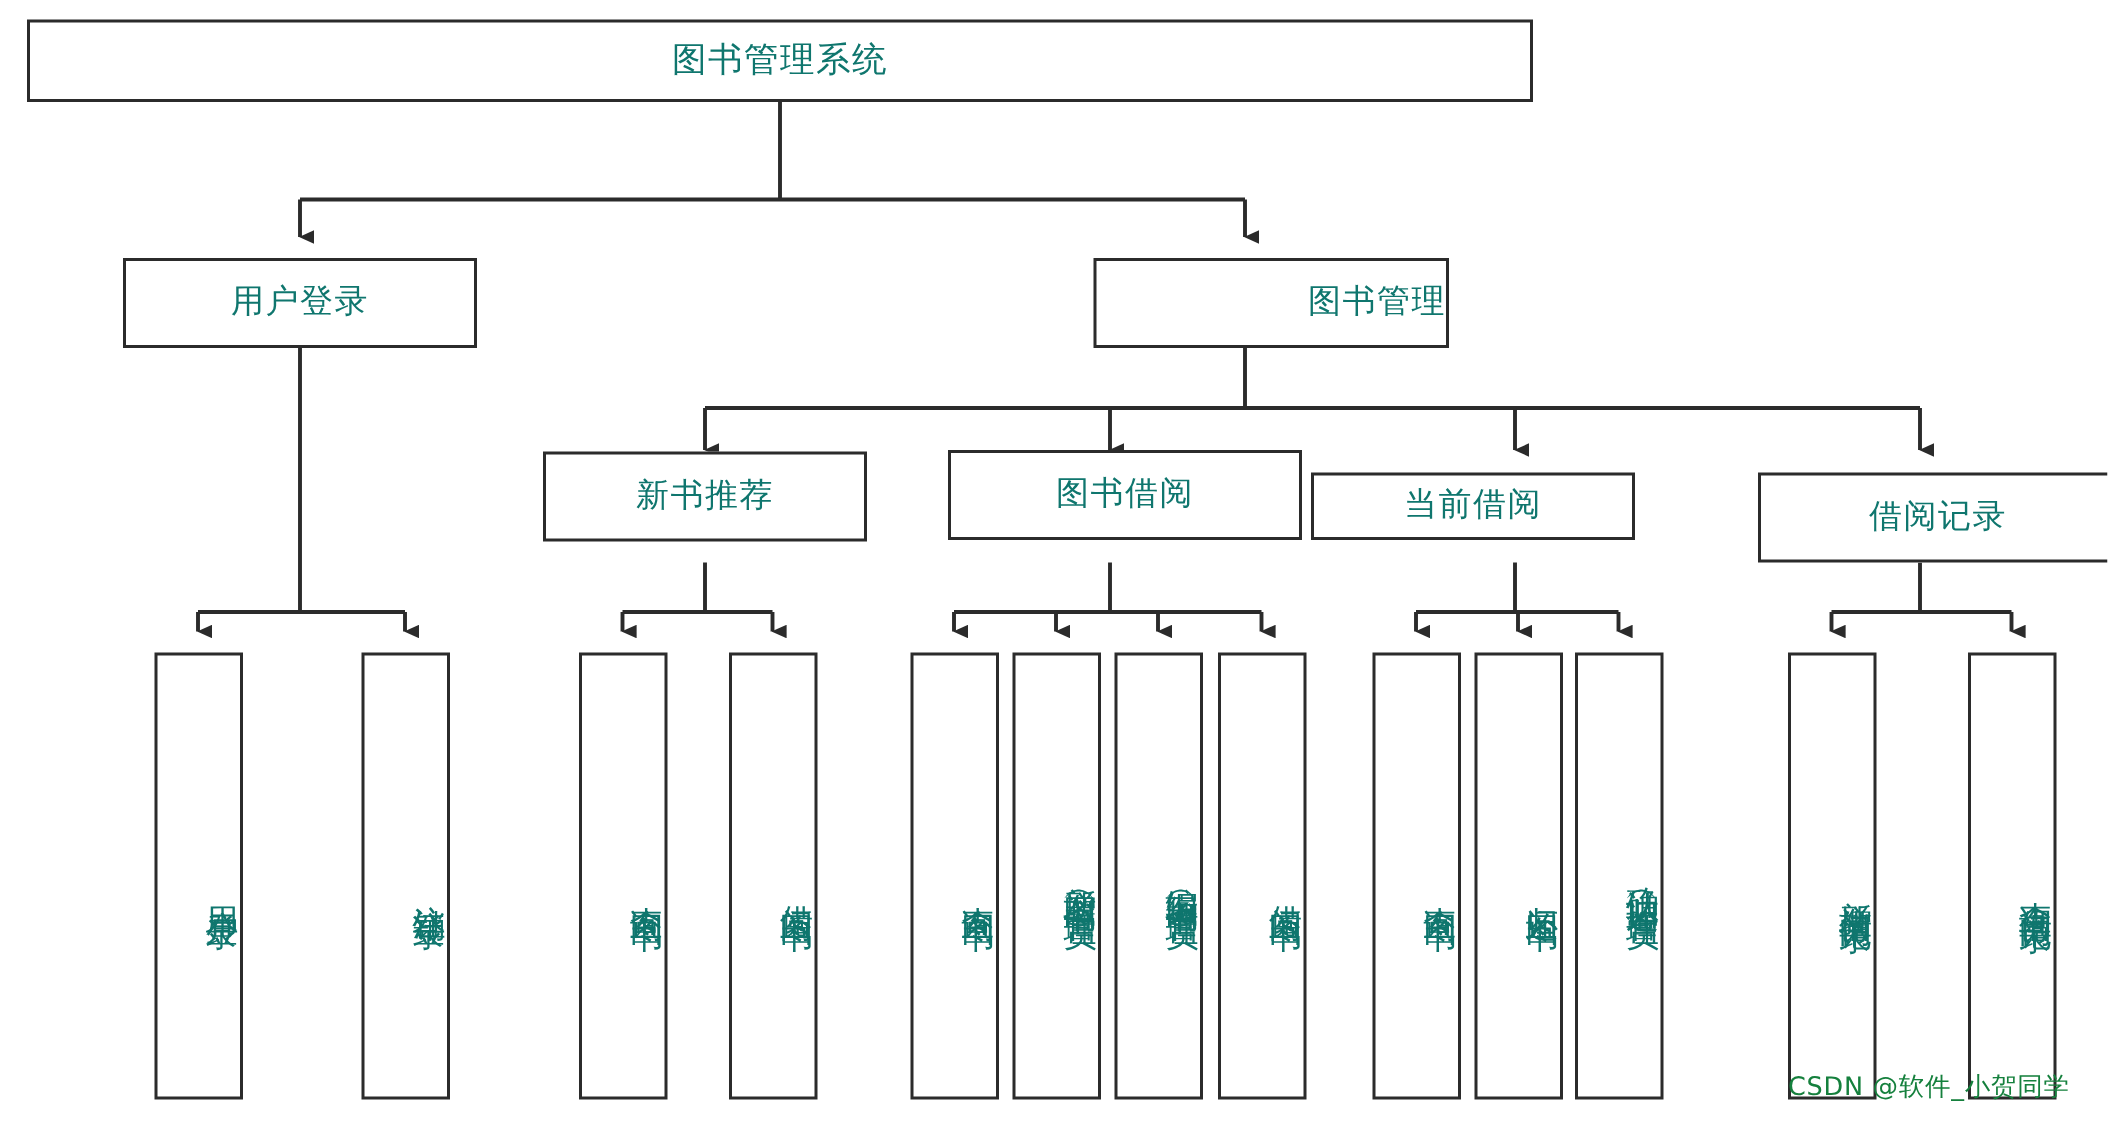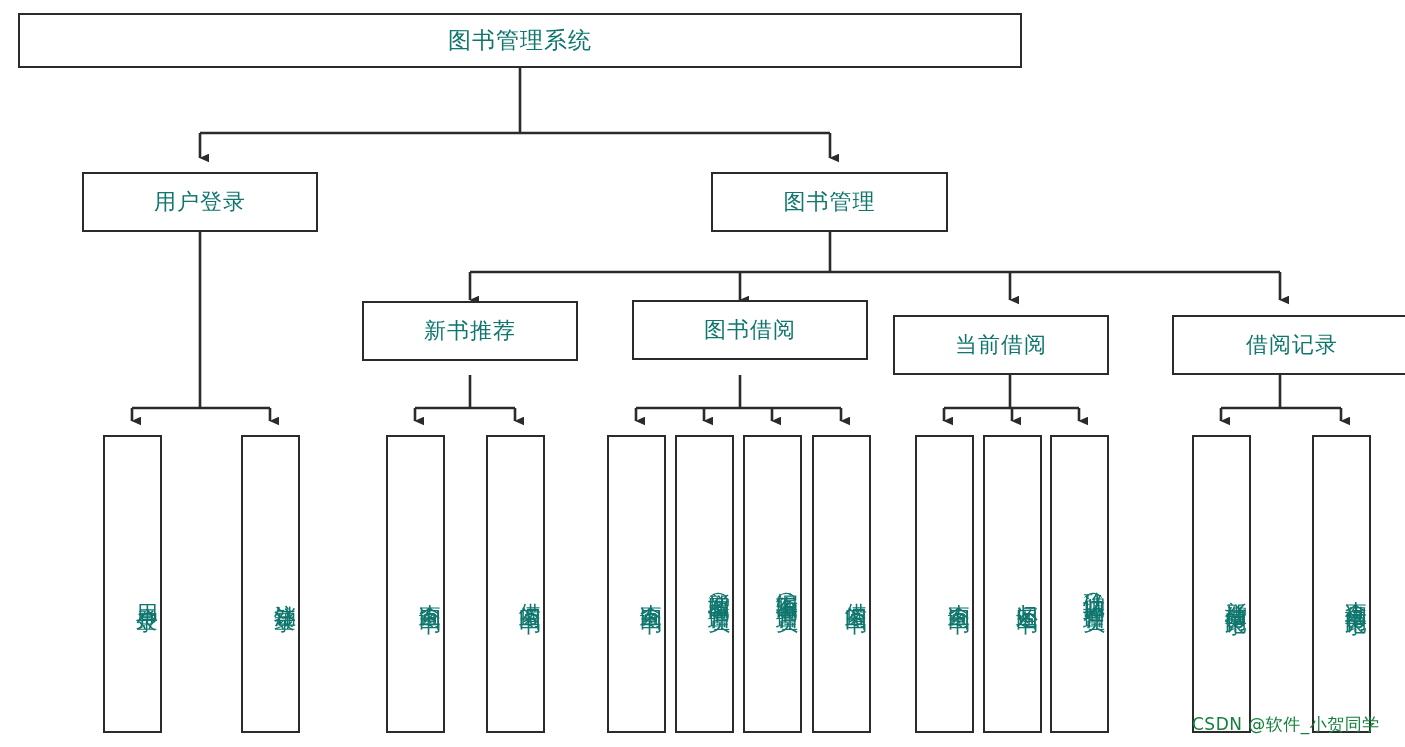--- a/index.html
+++ b/index.html
@@ -118,31 +118,31 @@
     </g>
   </svg>
 
   <div class="node node-h node-root" style="left:18px; top:13px; width:1004px; height:55px;">
     <span>图书管理系统</span>
   </div>
 
   <div class="node node-h" style="left:82px; top:172px; width:236px; height:60px;">
     <span>用户登录</span>
   </div>
-  <div class="node node-h" style="left:711px; top:172px; width:237px; height:60px;">
+  <div class="node node-h" style="left:729px; top:172px; width:237px; height:60px;justify-content:flex-end;">
     <span>图书管理</span>
   </div>
 
   <div class="node node-h" style="left:362px; top:301px; width:216px; height:60px;">
     <span>新书推荐</span>
   </div>
   <div class="node node-h" style="left:632px; top:300px; width:236px; height:60px;text-align:right;">
     <span>图书借阅</span>
   </div>
-  <div class="node node-h" style="left:893px; top:315px; width:216px; height:60px;justify-content:center;">
+  <div class="node node-h" style="left:874px; top:315px; width:216px; height:45px;justify-content:center;">
     <span>当前借阅</span>
   </div>
   <div class="node node-h" style="left:1172px; top:315px; width:240px; height:60px;">
     <span>借阅记录</span>
   </div>
 
   <div class="node node-v" style="left:103px; top:435px; width:59px; height:298px;">
     <span>用户登录</span>
   </div>
   <div class="node node-v" style="left:241px; top:435px; width:59px; height:298px;">

